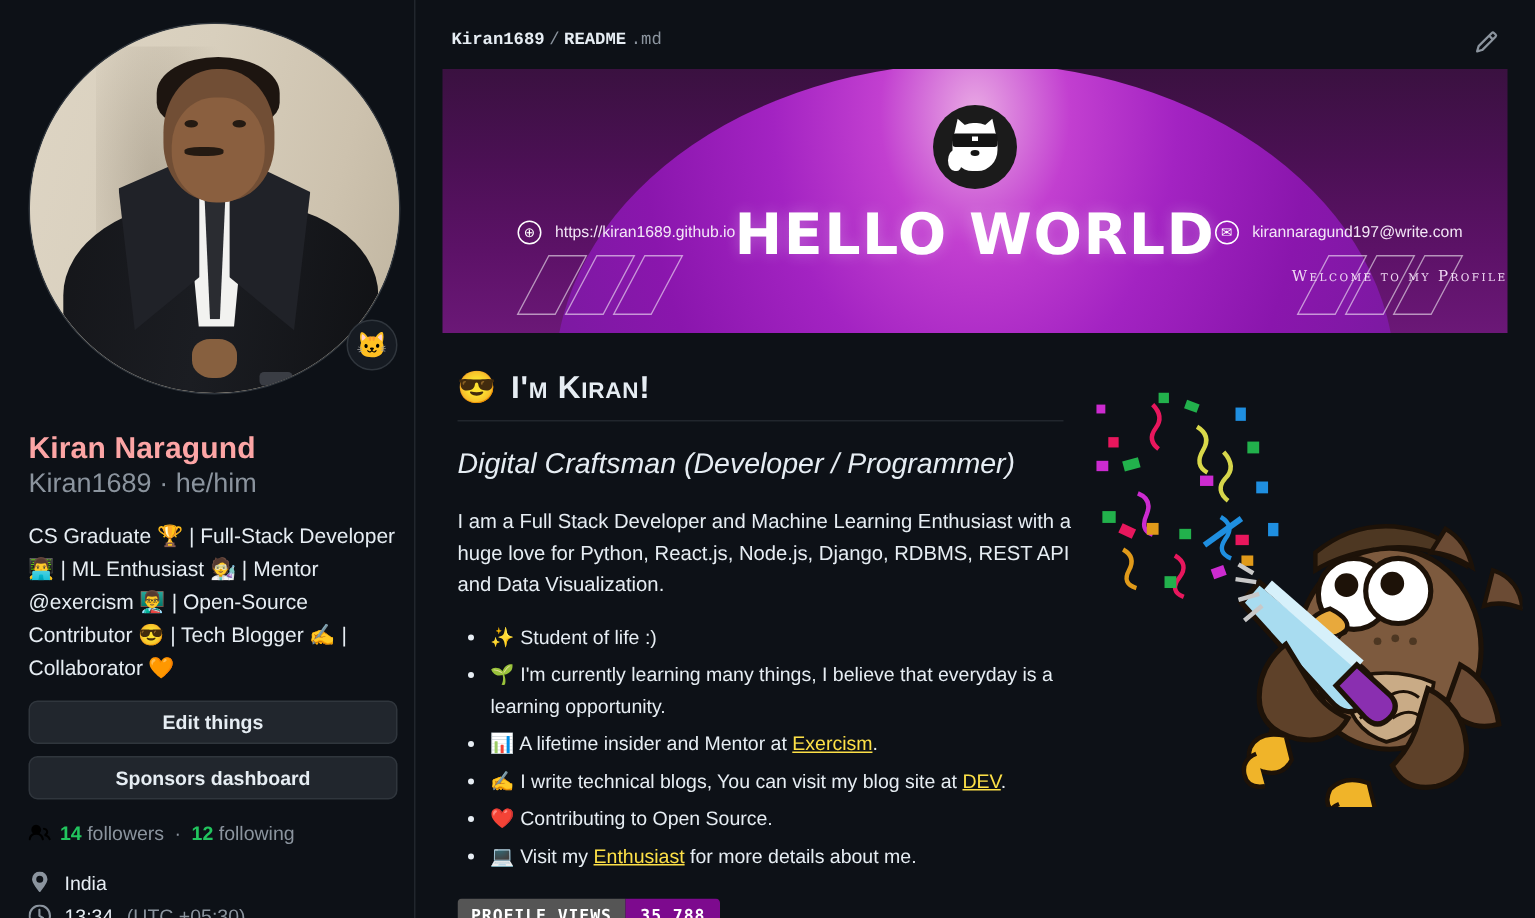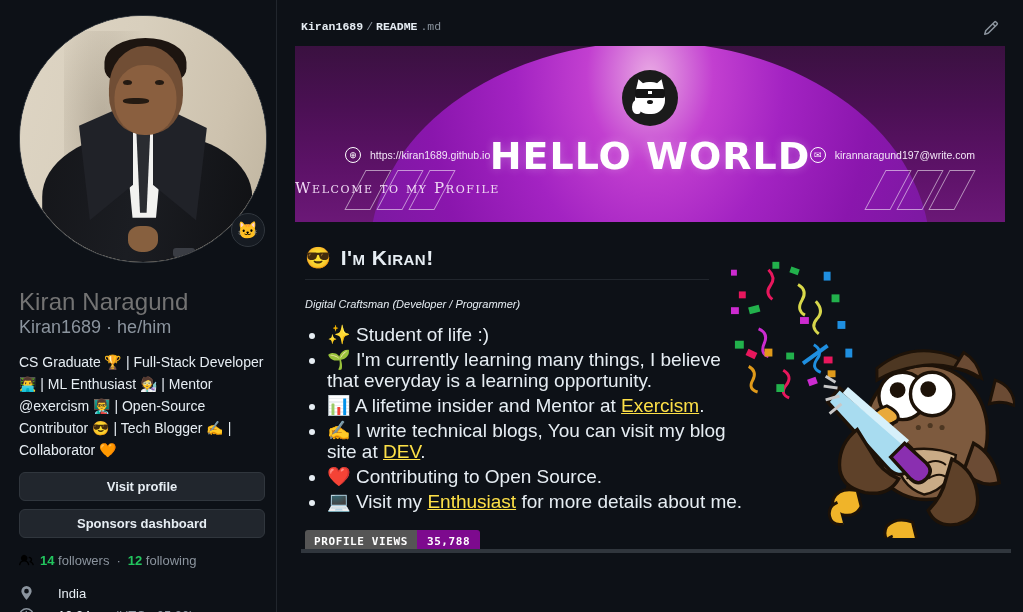--- a/index.html
+++ b/index.html
@@ -76,35 +76,35 @@
   .avatar .hand{position:absolute;left:44%;bottom:4%;width:30px;height:26px;background:#87603f;border-radius:40% 40% 45% 45%;}
   .avatar .watch{position:absolute;left:62%;bottom:2%;width:22px;height:9px;background:#3a3d44;border-radius:3px;}
 
   .status-badge {
     position: absolute; right: 2px; bottom: 16px;
     width: 34px; height: 34px; border-radius: 50%;
     background: #161b22; border: 1px solid #30363d;
     display: flex; align-items: center; justify-content: center;
     font-size: 17px; line-height: 1;
   }
-  .name { color:#737373; font-size:24px; font-weight:400; margin:25px 0 0 9px; letter-spacing:.1px;}
+  .name { color:#fca5a5; font-size:20px; font-weight:700; margin:25px 0 0 9px; letter-spacing:.1px;}
   .handle { color:#8b949e; font-size:18px; font-weight:300; margin:1px 0 0 9px;}
   .bio { color:#e6edf3; font-size:14px; line-height:22px; margin:13px 0 0 9px; width:252px;}
   .btn {
     display:block; width:246px; margin:11px 0 0 9px;
     background:#21262d; border:1px solid #30363d; border-radius:6px;
     color:#e6edf3; font-size:13px; font-weight:600; text-align:center;
     padding:6px 0; font-family:inherit; cursor:pointer;
   }
   .btn.second { margin-top:8px; }
   .follow-row { margin:15px 0 0 9px; display:flex; align-items:center; gap:6px; color:#8b949e; font-size:13px;}
   .follow-row b { color:#22c55e; font-weight:600; }
   .follow-row .sep { color:#8b949e; margin:0 1px;}
   .meta { margin:18px 0 0 9px; display:flex; flex-direction:column; gap:7px;}
-  .meta-row { display:flex; align-items:center; gap:24px; font-size:13px; color:#e6edf3; }
+  .meta-row { display:flex; align-items:center; gap:9px; font-size:13px; color:#e6edf3; }
   .meta-row .muted { color:#8b949e; }
   .meta-row svg { flex-shrink:0; fill:#8b949e; }
 
   
   .main { flex:1; padding:16px 18px 0 18px; position:relative; }
   .crumb { font-family:"Liberation Mono", monospace; font-size:11.5px; display:flex; align-items:center; gap:3px; }
   .crumb .owner { color:#e6edf3; font-weight:700; }
   .crumb .slash { color:#8b949e; }
   .crumb .file { color:#e6edf3; font-weight:700; }
   .crumb .ext { color:#8b949e; font-weight:400; }
@@ -136,22 +136,22 @@
   .cat .nose{position:absolute;left:17px;top:22px;width:6px;height:4px;background:#141414;border-radius:50%;}
   .cat .tent{position:absolute;left:2px;top:22px;width:9px;height:14px;background:#fff;border-radius:60% 20% 40% 60%;}
 
   .banner h1 {
     position:absolute; left:0; right:0; top:88px; text-align:center;
     color:#fff; font-size:38px; font-weight:700; letter-spacing:1px;
     font-family:"DejaVu Sans", sans-serif;
     text-shadow:0 0 10px rgba(255,255,255,.25);
   }
   .banner .sub {
-    position:absolute; left:0; right:0; top:133px; text-align:left;
-    color:#f0d9f4; font-size:15px; letter-spacing:1.6px; font-variant:small-caps;
+    position:absolute; left:0; right:0; top:133px; text-align:right;
+    color:#f0d9f4; font-size:10px; letter-spacing:1.6px; font-variant:small-caps;
     font-family:"DejaVu Serif", serif;
   }
   .banner .link-left, .banner .link-right {
     position:absolute; top:101px; display:flex; align-items:center; gap:9px;
     color:#f3e6f7; font-size:10.5px;
   }
   .banner .link-left { left:50px; }
   .banner .link-right { right:30px; }
   .ring-icon {
     width:16px;height:16px;border-radius:50%;border:1.4px solid #fff;
@@ -168,24 +168,24 @@
   
   .readme { position:relative; padding:0 6px; }
   .rm-head {
     display:flex; align-items:center; gap:9px;
     color:#e6edf3; font-size:21px; font-weight:700;
     font-variant:small-caps; letter-spacing:.5px;
     margin:24px 0 0 4px;
   }
   .rm-head .emoji { font-size:21px; }
   .rm-rule { height:1px; background:#21262d; margin:9px 4px 0 4px; width:404px; }
-  .tagline { color:#e6edf3; font-size:11px; font-style:italic; margin:18px 0 0 4px; }
+  .tagline { color:#e6edf3; font-size:19px; font-style:italic; margin:18px 0 0 4px; }
   .intro { color:#e6edf3; font-size:13.5px; line-height:21px; margin:16px 0 0 4px; width:418px; }
   .bullets { margin:14px 0 0 26px; width:420px; }
-  .bullets li { color:#e6edf3; font-size:19px; line-height:21px; margin-bottom:4px; list-style:disc; }
+  .bullets li { color:#e6edf3; font-size:13px; line-height:21px; margin-bottom:4px; list-style:disc; }
   .bullets li::marker { color:#e6edf3; }
   .bullets a { color:#fde047; }
   .badge {
     display:inline-flex; margin:14px 0 0 4px; border-radius:3px; overflow:hidden;
     font-family:"DejaVu Sans Mono", monospace; font-size:11px; font-weight:700; letter-spacing:.6px;
   }
   .badge .lbl { background:#555; color:#fff; padding:5px 9px; }
   .badge .val { color:#fff; padding:5px 10px; }
   .bottom-rule { position:absolute; left:6px; bottom:0; width:710px; height:4px; background:#30363d; }
 
@@ -225,21 +225,21 @@
 
     <div class="name">Kiran Naragund</div>
     <div class="handle">
       <span>Kiran1689</span>
       <span>·</span>
       <span>he/him</span>
     </div>
 
     <div class="bio">CS Graduate 🏆 | Full-Stack Developer 👨‍💻 | ML Enthusiast 🧑‍🔬 | Mentor @exercism 👨‍🏫 | Open-Source Contributor 😎 | Tech Blogger ✍ | Collaborator 🧡</div>
 
-    <button class="btn">Visit profile</button>
+    <button class="btn">Edit things</button>
     <button class="btn second">Sponsors dashboard</button>
 
     <div class="follow-row">
       <svg width="15" height="15" viewBox="0 0 16 16">
         <path d="M2 5.5a3.5 3.5 0 115.898 2.549 5.5 5.5 0 013.034 4.084.75.75 0 11-1.482.235 4 4 0 00-7.9 0 .75.75 0 01-1.482-.236A5.5 5.5 0 013.102 8.05 3.49 3.49 0 012 5.5zM11 4a.75.75 0 100 1.5 1.5 1.5 0 01.666 2.844.75.75 0 00-.416.672v.352a.75.75 0 00.574.73c1.2.289 2.162 1.2 2.522 2.372a.75.75 0 101.434-.44 5.01 5.01 0 00-2.56-3.012A3 3 0 0011 4z"></path>
       </svg>
       <span><b>14</b> <span>followers</span></span>
       <span class="sep">·</span>
       <span><b>12</b> <span>following</span></span>
     </div>
@@ -316,20 +316,21 @@
     </div>
 
     <div class="readme">
       <div class="rm-head">
         <span class="emoji">😎</span>
         <span>I'm Kiran!</span>
       </div>
       <div class="rm-rule"></div>
 
       <div class="tagline">Digital Craftsman (Developer / Programmer)</div>
+      <div class="intro">I am a Full Stack Developer and Machine Learning Enthusiast with a huge love for Python, React.js, Node.js, Django, RDBMS, REST API and Data Visualization.</div>
 
       <ul class="bullets">
         <li>
           <span>✨</span>
           <span>Student of life :)</span>
         </li>
         <li>
           <span>🌱</span>
           <span>I'm currently learning many things, I believe that everyday is a learning opportunity.</span>
         </li>

